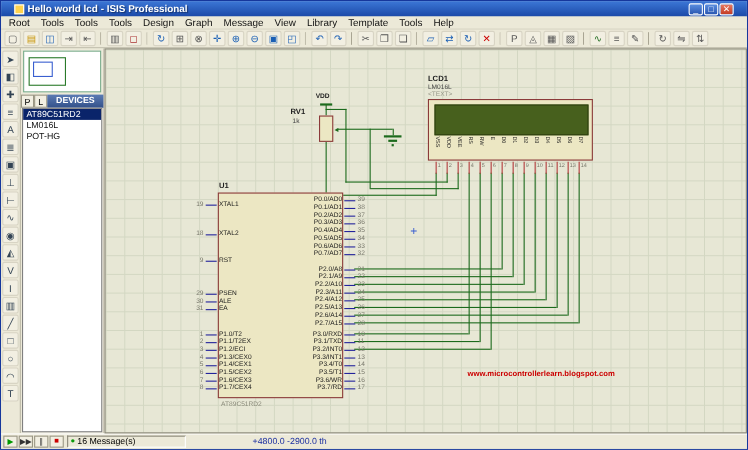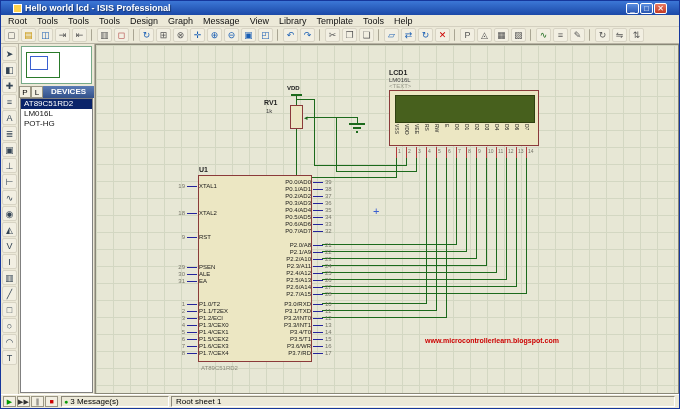--- a/index.html
+++ b/index.html
@@ -579,19 +579,17 @@
   <div class="statusbar">
     <span style="display:inline-flex;">
 
     <span class="sbtn" style="color: rgb(0, 153, 0);">▶</span>
         <span class="sbtn" style="color: rgb(51, 51, 51);">▶▶</span>
         <span class="sbtn" style="color: rgb(51, 51, 51);">∥</span>
         <span class="sbtn" style="color: rgb(204, 0, 0);">■</span>
       </span>
     <span class="msgbox">
       <span class="msgdot">●</span>
-      <span>3 Message(s)</span>
+      <span>16 Message(s)</span>
     </span>
-    <span class="sheetbox">
-      <span>Root sheet 1</span>
-    </span>
+    <span class="coords">+4800.0  -2900.0  th</span>
   </div>
 </div>
 
 </body></html>

